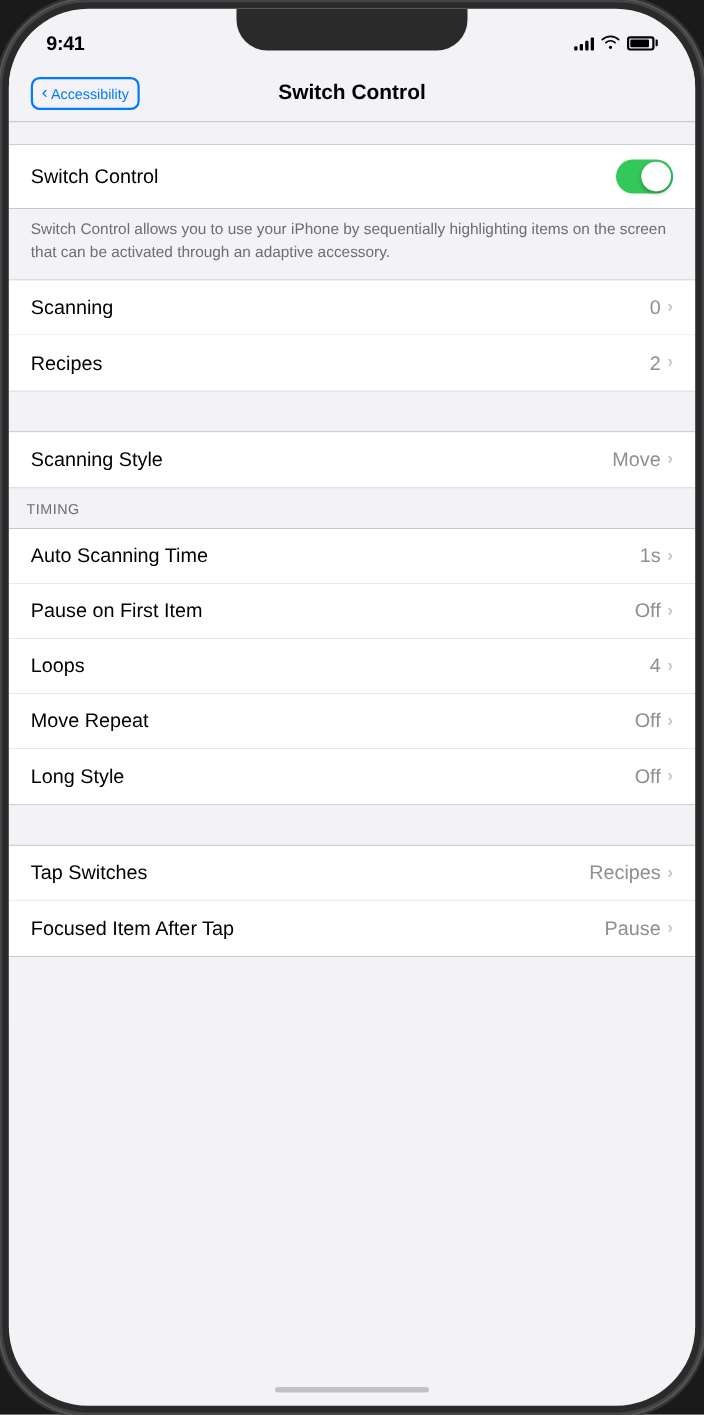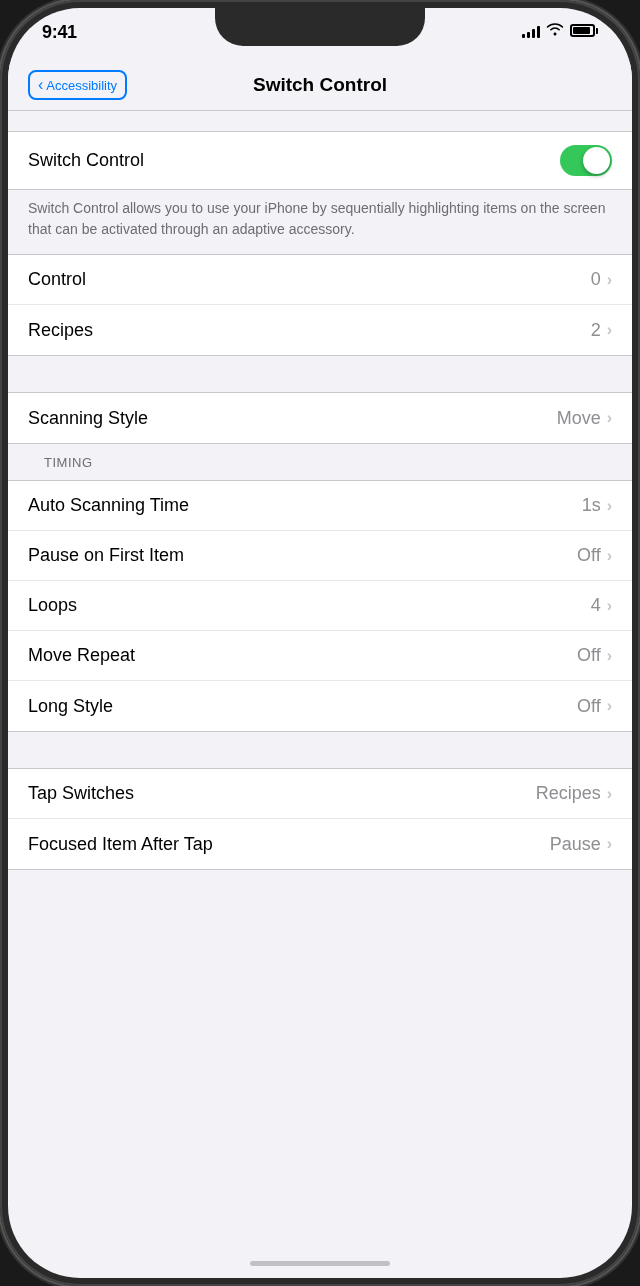--- a/index.html
+++ b/index.html
@@ -59,21 +59,21 @@
       height: 38px;
       background: #2a2a2a;
       border-radius: 0 0 28px 28px;
       z-index: 100;
     }
 
     
     .status-bar {
       display: flex;
       justify-content: space-between;
-      align-items: flex-start;
+      align-items: center;
       padding: 14px 34px 6px;
       height: 54px;
       background: transparent;
       position: relative;
       z-index: 99;
     }
 
     .status-time {
       font-size: 18px;
       font-weight: 600;
@@ -183,21 +183,21 @@
       flex: 1;
       overflow-y: auto;
     }
 
     .section-label {
       font-size: 13px;
       font-weight: 400;
       color: #6d6d72;
       text-transform: uppercase;
       letter-spacing: 0.5px;
-      padding: 8px 36px 6px;
+      padding: 8px 16px 6px;
     }
 
     
     .rows-card {
       background: #fff;
       border-top: 1px solid #c8c8cc;
       border-bottom: 1px solid #c8c8cc;
     }
 
     .setting-row {
@@ -353,21 +353,21 @@
             <div class="toggle-thumb"></div>
           </div>
         </div>
       </div>
       <div class="description-row">
         <p class="description-text">Switch Control allows you to use your iPhone by sequentially highlighting items on the screen that can be activated through an adaptive accessory.</p>
       </div>
 
       <div class="rows-card">
         <div class="setting-row">
-          <span class="row-label">Control</span>
+          <span class="row-label">Scanning</span>
           <div class="row-right">
             <span class="row-value">0</span>
             <span class="row-chevron">›</span>
           </div>
         </div>
         <div class="setting-row">
           <span class="row-label">Recipes</span>
           <div class="row-right">
             <span class="row-value">2</span>
             <span class="row-chevron">›</span>

